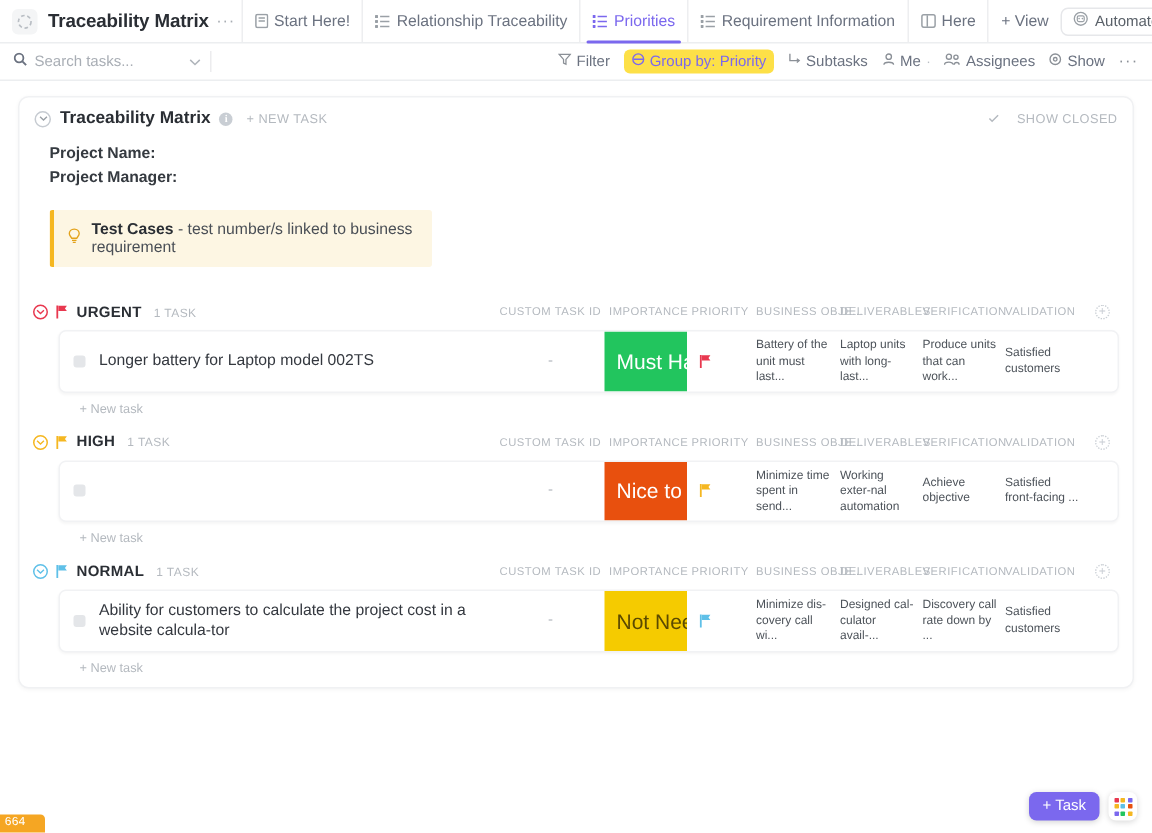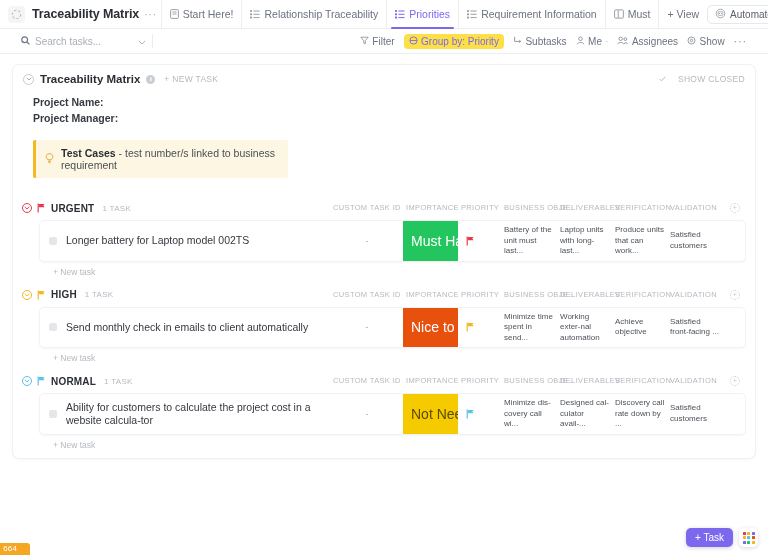--- a/index.html
+++ b/index.html
@@ -92,21 +92,21 @@
     color: #5a6169;
     background: #fff;
     white-space: nowrap;
   }
 
   
   .filterbar {
     height: 25px;
     display: flex;
     align-items: center;
-    padding: 0 21px;
+    padding: 0 9px;
     border-bottom: 1px solid #eceef0;
     background: #fff;
   }
   .search-wrap {
     display: flex;
     align-items: center;
     gap: 5px;
     width: 125px;
     color: #a9aeb5;
     font-size: 10px;
@@ -445,21 +445,21 @@
     <span>Requirement Information</span>
   </div>
 
   <div class="tab">
     <span class="ico">
       <svg width="10" height="10" viewBox="0 0 10 10">
           <rect x="0.6" y="0.9" width="8.8" height="8.2" rx="1.2" fill="none" stroke="#9aa0a6" stroke-width="1"></rect>
           <line x1="4.2" y1="1.2" x2="4.2" y2="8.8" stroke="#9aa0a6" stroke-width="1"></line>
         </svg>
     </span>
-    <span>Must</span>
+    <span>Here</span>
   </div>
 
   <div class="tab-plus">
     <span>+ View</span>
   </div>
 
   <div class="topbar-right">
     <div class="pill-btn">
       <span>
         <svg width="11" height="11" viewBox="0 0 11 11">
@@ -677,21 +677,20 @@
           <span class="ch ch-valid">VALIDATION</span>
           <span class="ch-plus">
               <span class="circ-plus">+</span>
             </span>
         </div>
       </div>
 
       <div class="task-card">
         <div class="task-name-cell">
           <span class="task-checkbox"></span>
-          <span class="task-name">Send monthly check in emails to client automatically</span>
         </div>
         <div class="cell c-customid">-</div>
         <div class="cell c-importance">
           <span class="imp-chip" style="background:#e8500e">Nice to Have</span>
         </div>
         <div class="cell c-priority">
           <span>
             <svg class="flag" width="9" height="10" viewBox="0 0 9 10">
                 <path d="M1.2 0.6 V9.4" stroke="#f5b721" stroke-width="1.2"></path>
                 <path d="M1.9 0.9 H7.6 L6.3 2.6 L7.6 4.3 H1.9 Z" fill="#f5b721"></path>

